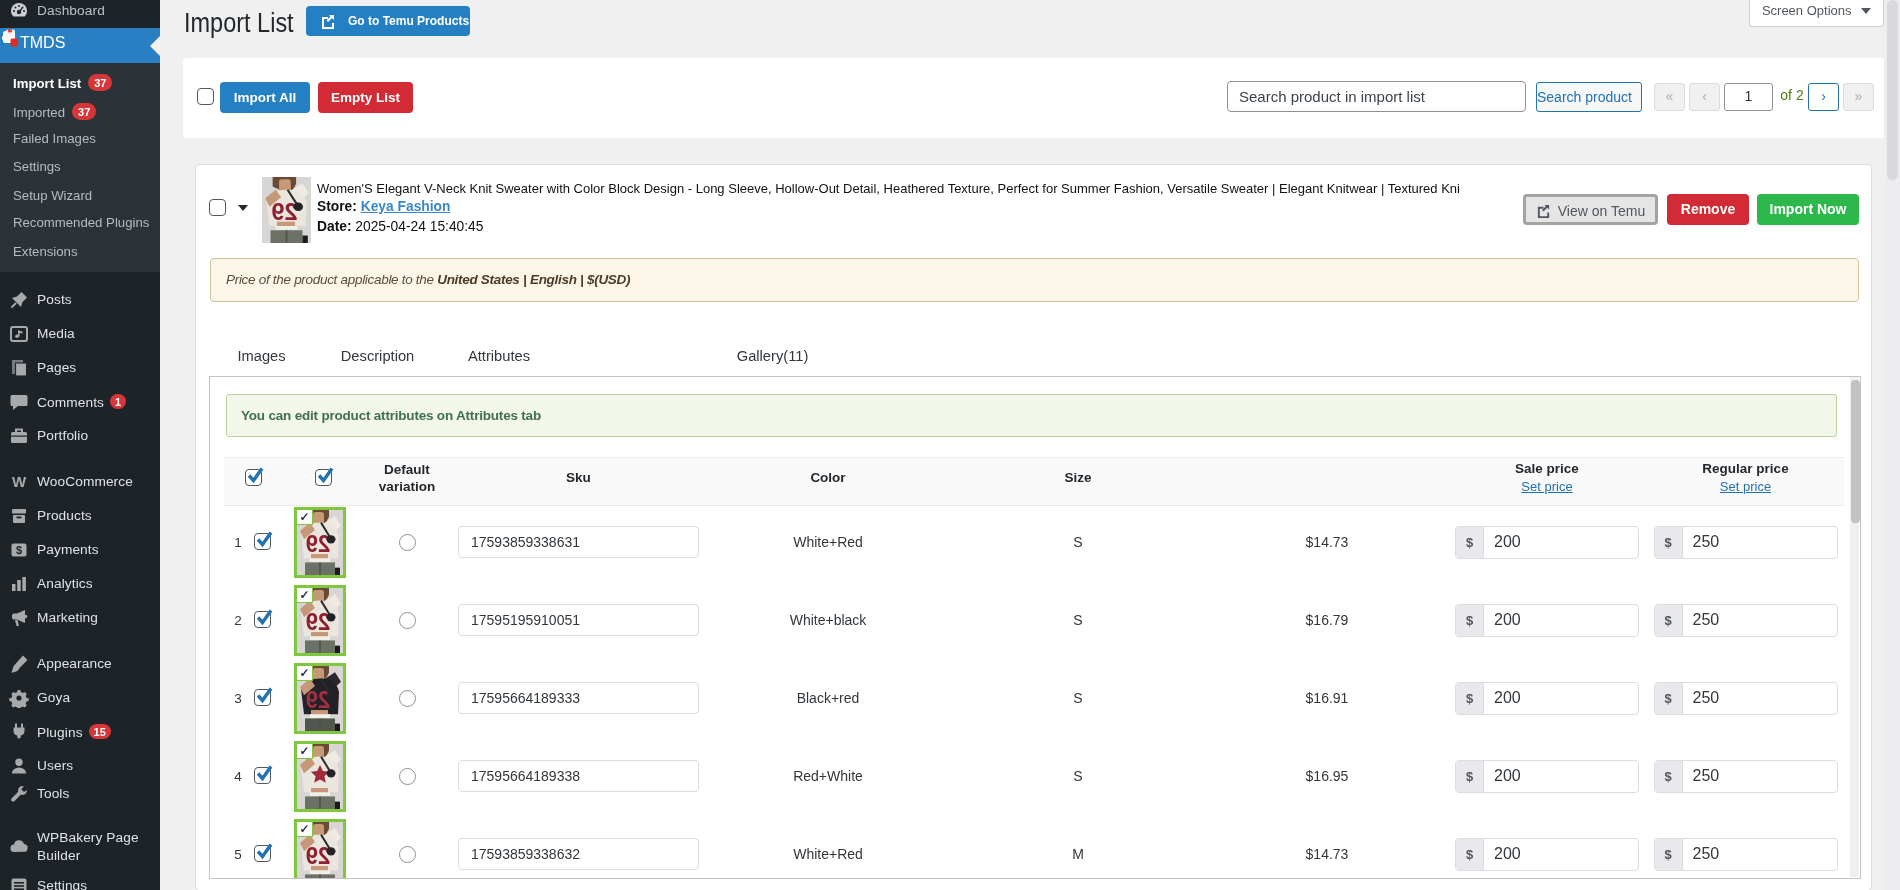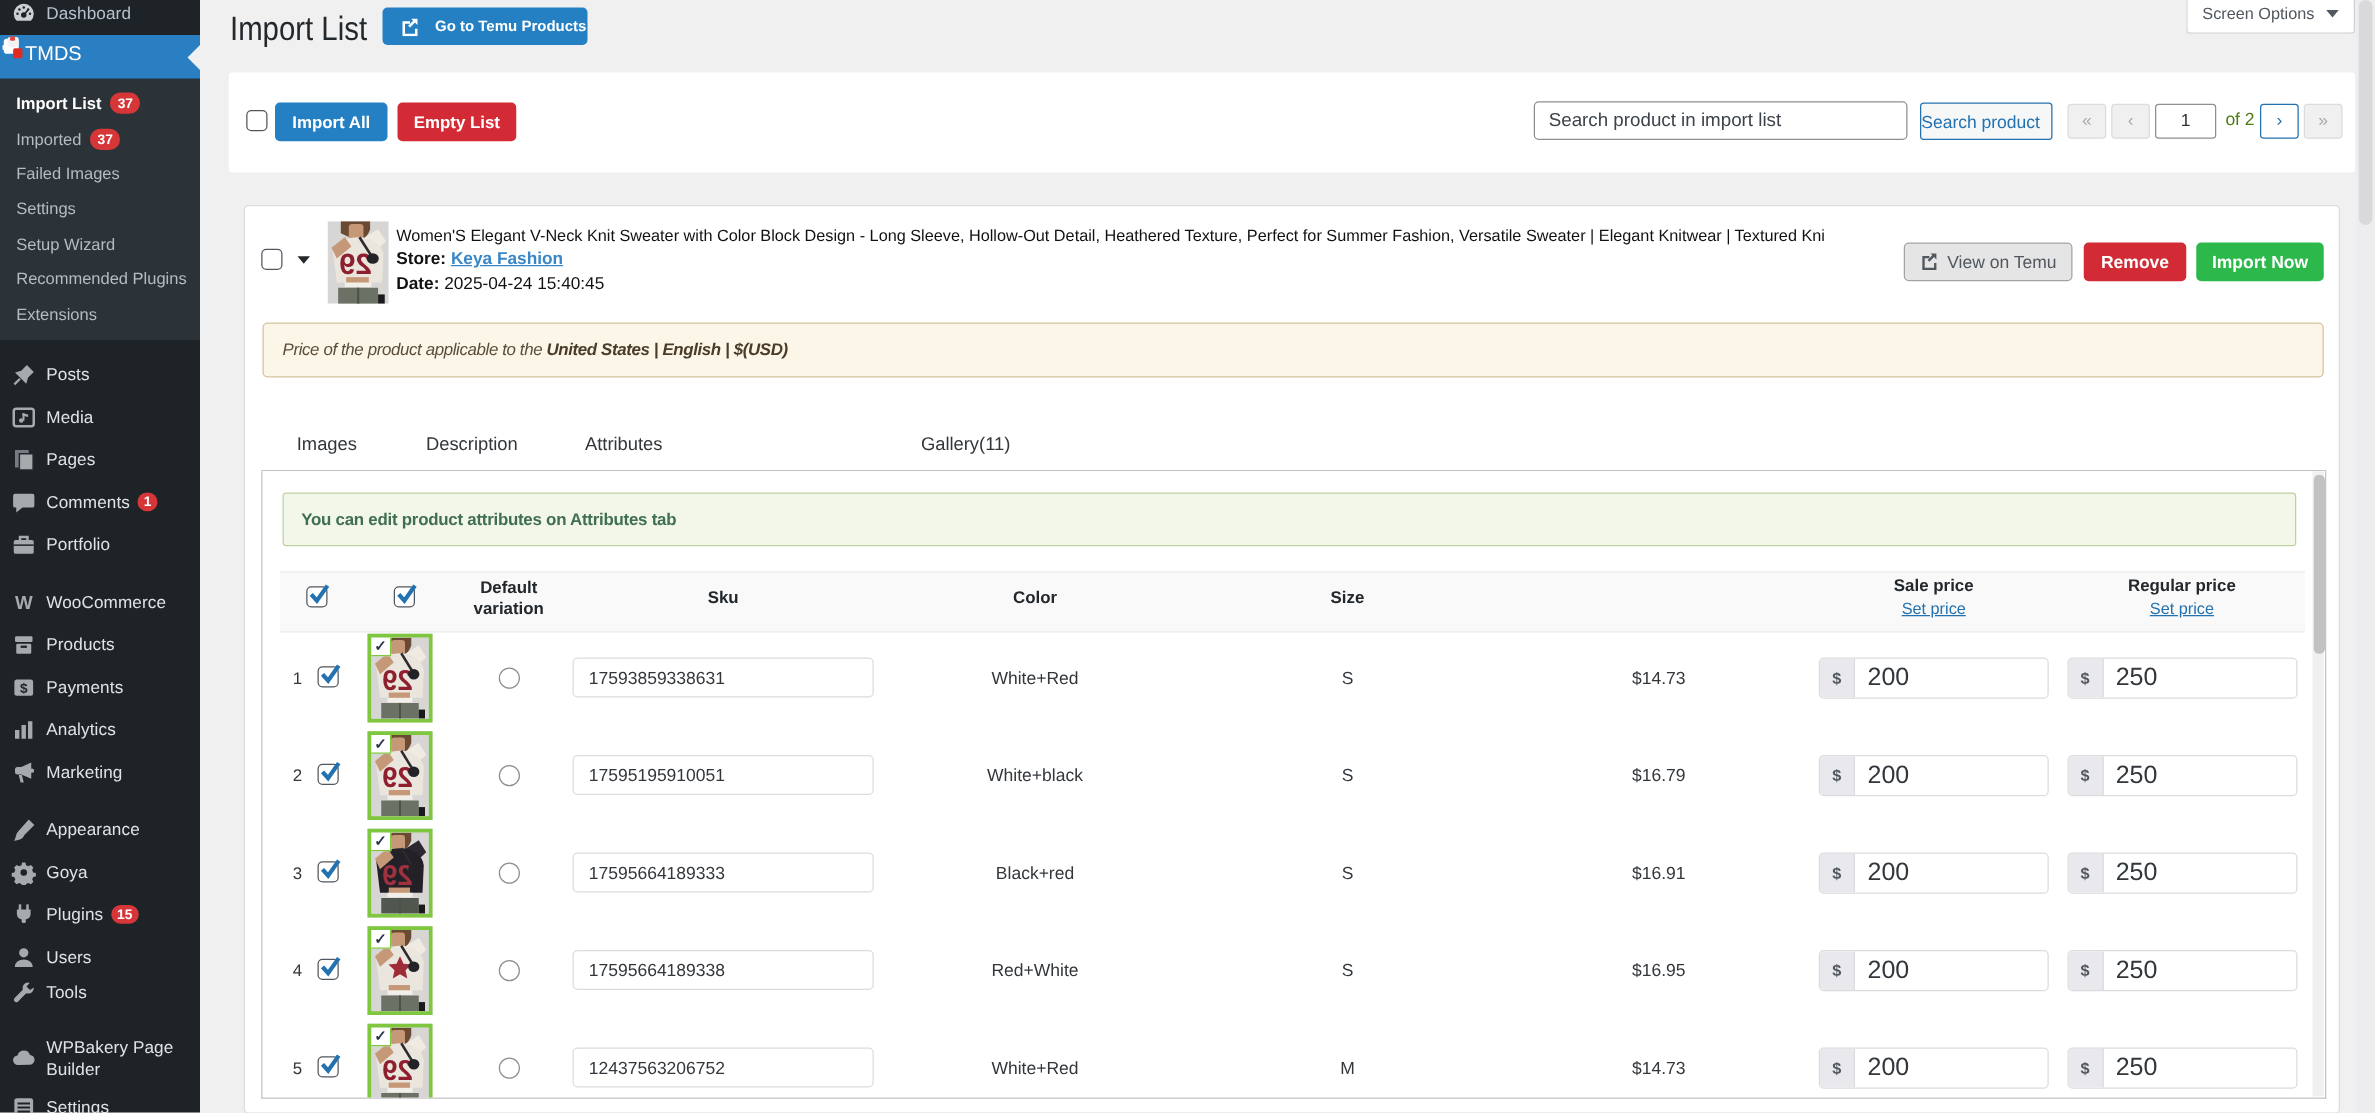--- a/index.html
+++ b/index.html
@@ -42,21 +42,21 @@
 
 #card { position:absolute; left:195px; top:164px; width:1677px; height:727px; background:#fff; border:1px solid #dcdcde; border-radius:4px; }
 #prod-cb { position:absolute; left:13px; top:34px; width:17px; height:17px; }
 #prod-caret { position:absolute; left:42px; top:40px; width:0; height:0; border-left:5px solid transparent; border-right:5px solid transparent; border-top:6px solid #24292d; }
 #prod-img { position:absolute; left:66px; top:12px; width:49px; height:66px; }
 #prod-title { position:absolute; left:121px; top:16px; width:1350px; font-size:13px; color:#111; white-space:nowrap; overflow:hidden; }
 #prod-store { position:absolute; left:121px; top:34px; font-size:13.8px; color:#111; }
 #prod-date { position:absolute; left:121px; top:54px; font-size:13.8px; color:#111; }
 a.storelink { color:#3a87c8; font-weight:bold; text-decoration:underline; }
 .pbtn { position:absolute; top:29px; height:31px; border-radius:4px; font-size:14px; font-weight:bold; text-align:center; line-height:31px; }
-#btn-viewtemu { left:1327px; width:135px; background:#e5e5e5; border:1px solid #a3a3a3; color:#50575e; font-weight:normal; line-height:29px; }
+#btn-viewtemu { left:1327px; width:135px; background:#e5e5e5; border:3px solid #a3a3a3; color:#50575e; font-weight:normal; line-height:29px; }
 #btn-viewtemu svg { vertical-align:-2px; margin-right:7px; }
 #btn-remove { left:1471px; width:82px; background:#d32b35; color:#fff; }
 #btn-importnow { left:1561px; width:102px; background:#2db84c; color:#fff; }
 #notice-price { position:absolute; left:14px; top:93px; width:1649px; height:44px; background:#fcf6e8; border:1px solid #d3c39a; border-radius:4px; font-size:13.5px; color:#5a4d3a; line-height:42px; padding-left:15px; letter-spacing:-0.3px;font-style:italic; }
 #notice-price b { color:#4a3c28; }
 
 
 .tab { position:absolute; top:172px; height:39px; font-size:14.7px; color:#32373c; text-align:center; line-height:39px; }
 #tab-active { position:absolute; left:362px; top:165px; width:152px; height:48px; background:#fff; border:1px solid #c3c4c7; border-bottom:none; font-weight:bold; text-align:center; line-height:46px; font-size:15px; color:#1d2327; z-index:2; }
 #tabline { position:absolute; left:13px; top:211px; width:1652px; height:0; border-top:1px solid #c3c4c7; }
@@ -79,21 +79,21 @@
 .hdr { font-size:13.5px; font-weight:bold; color:#23282d; flex-direction:column; line-height:17px; }
 .setprice { font-size:13px; font-weight:normal; color:#2271b1; text-decoration:underline; margin-top:1px; }
 .rnum { position:absolute; left:0; width:28px; height:72px; display:flex; align-items:center; justify-content:center; font-size:13.5px; color:#32373c; }
 .vrow .rcb { position:absolute; left:30px; top:27px; width:17px; height:17px; }
 .vimg { position:absolute; left:70px; top:1px; width:52px; height:71px; border:3px solid #7fc73f; background:#d8d7d5; overflow:hidden; }
 .vimg .tick { position:absolute; left:-1px; top:-1px; width:17px; height:16px; background:#fff; border:1px solid #7fc73f; color:#28344a; font-size:12px; font-weight:bold; line-height:14px; text-align:center; z-index:2; }
 .radio { width:17px; height:17px; border:1.5px solid #8c8f94; border-radius:50%; background:#fff; }
 .skuin { width:241px; height:32px; border:1px solid #dcdcde; border-radius:4px; font-size:14px; color:#32373c; line-height:30px; text-align:left; padding-left:12px; background:#fff; }
 .pgroup { display:flex; width:184px; height:33px; border:1px solid #dcdcde; border-radius:4px; overflow:hidden; background:#fff; }
 .pfx { width:28px; background:#e9e9ed; color:#50575e; font-size:13px; font-weight:bold; display:flex; align-items:center; justify-content:center; border-right:1px solid #dcdcde; }
-.pval { flex:1; font-size:20px; color:#32373c; display:flex; align-items:center; padding-left:10px; }
+.pval { flex:1; font-size:16px; color:#32373c; display:flex; align-items:center; padding-left:10px; }
 
 .wpcheck { position:relative; background:#fff; border:1.5px solid #50575e; border-radius:4px; }
 .wpcheck svg { position:absolute; left:-2px; top:-5px; }
 
 #winsb { position:absolute; left:1885px; top:0; width:15px; height:890px; background:#ededf0; }
 #winsb .th { position:absolute; left:2px; top:0px; width:11px; height:180px; background:#d9d9dc; border-radius:6px; }
 </style>
 </head>
 <body>
 
@@ -538,21 +538,21 @@
               <rect x="14" y="42" width="17" height="5" fill="#c59878"></rect>
               <rect x="13" y="46" width="20" height="3.5" fill="#f2efe8"></rect>
               <path d="M8 50 h30 v12 h-30 z" fill="#6b7164"></path>
               <path d="M23 50 v12" stroke="#4e534a" stroke-width="1.6"></path>
               <rect x="38" y="55" width="5" height="7" fill="#1a1a1c"></rect>
             </svg><div class="tick">✓</div></div>
           <div class="cell c3">
             <div class="radio"></div>
           </div>
           <div class="cell c4">
-            <div class="skuin">12437563206752</div>
+            <div class="skuin">17593859338632</div>
           </div>
           <div class="cell c5">White+Red</div>
           <div class="cell c6">M</div>
           <div class="cell c7">$14.73</div>
           <div class="cell c8">
             <div class="pgroup">
               <div class="pfx">$</div>
               <div class="pval">200</div>
             </div>
           </div>

